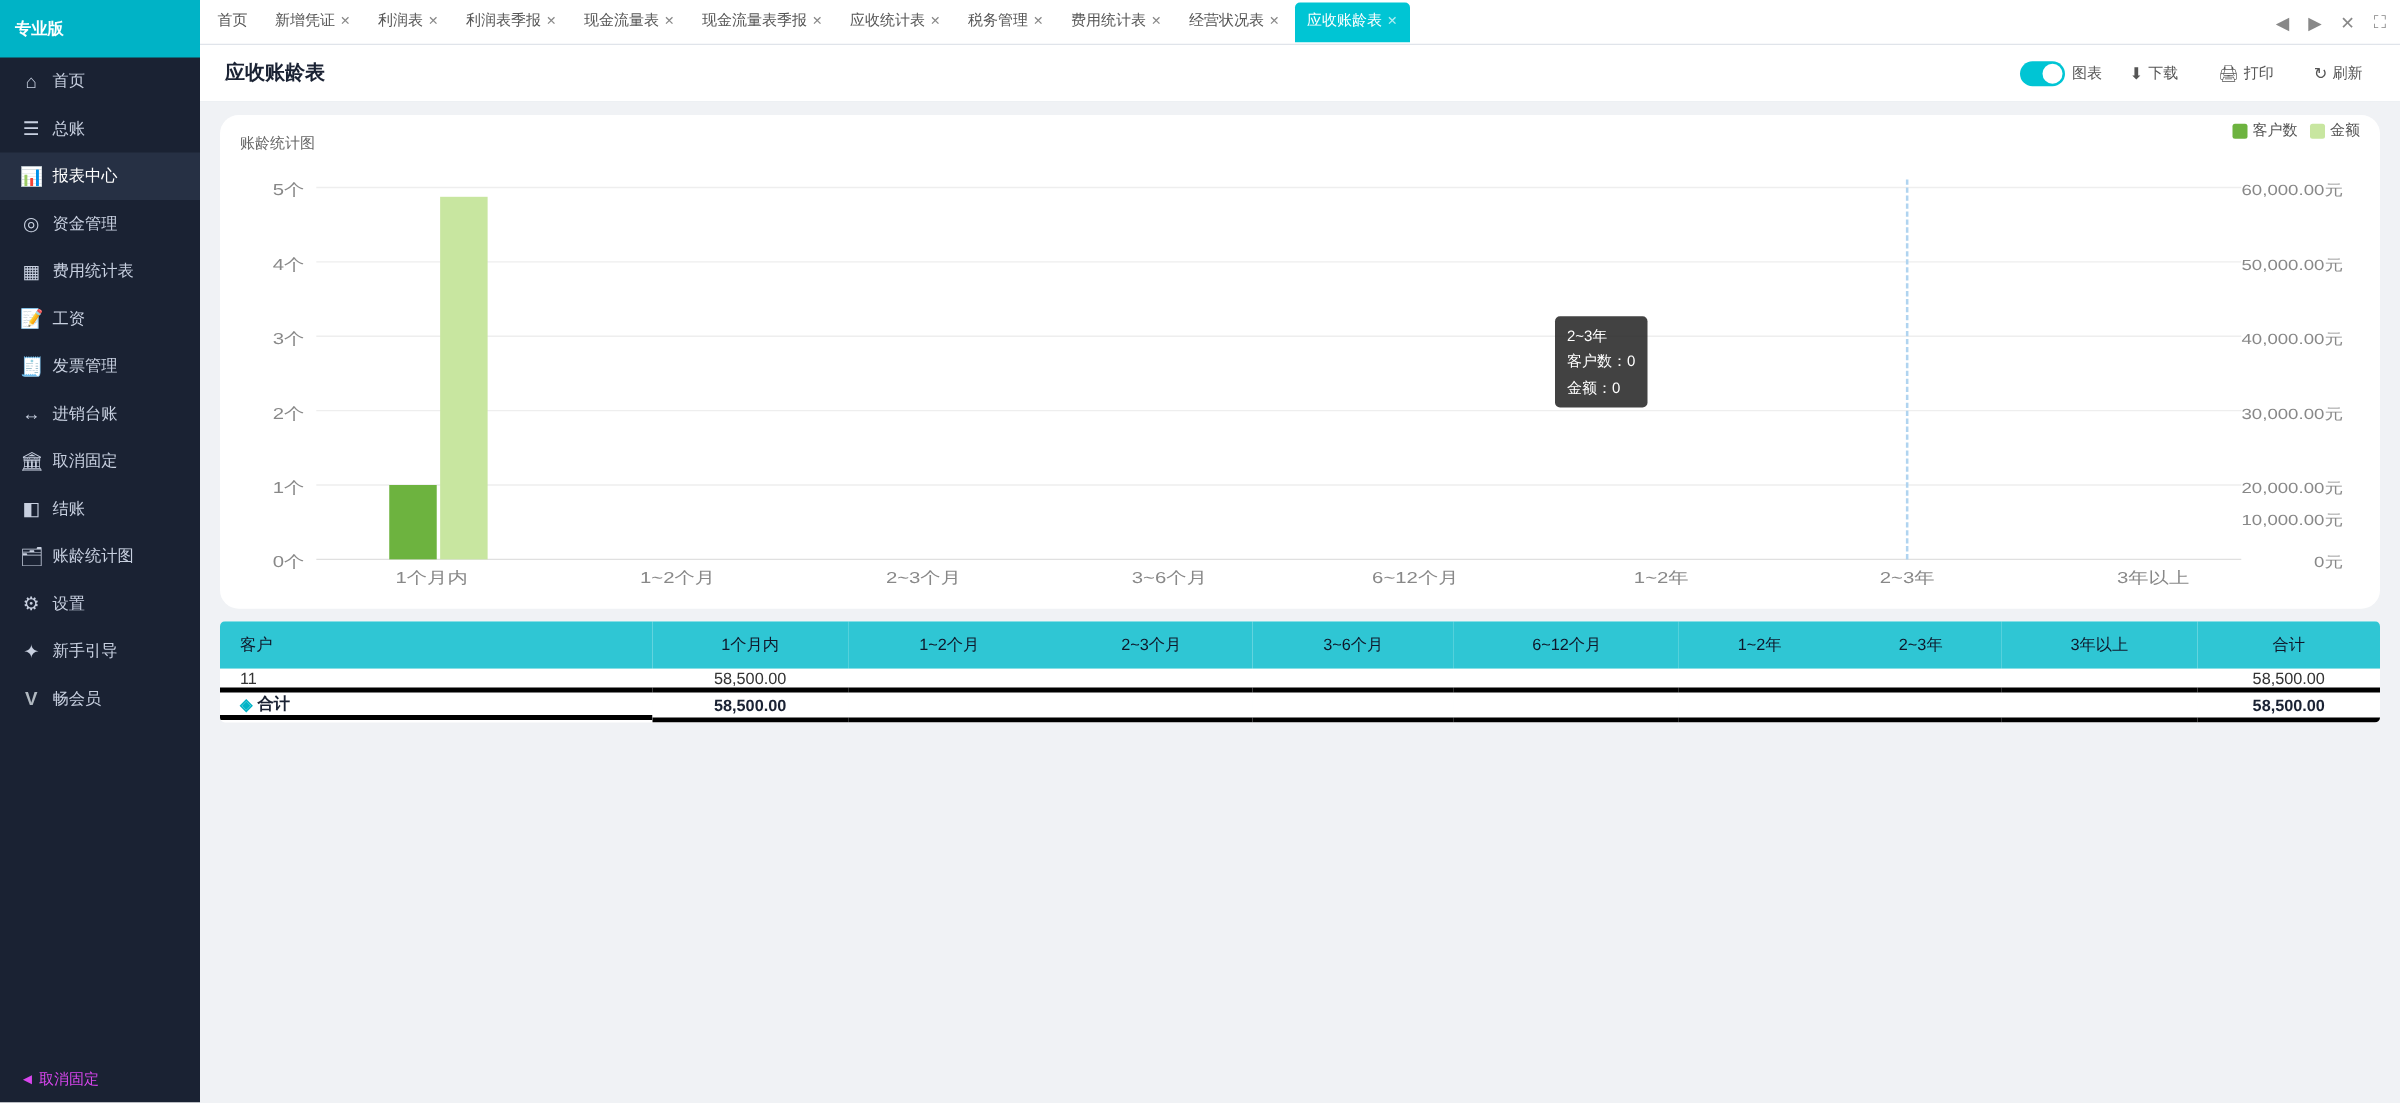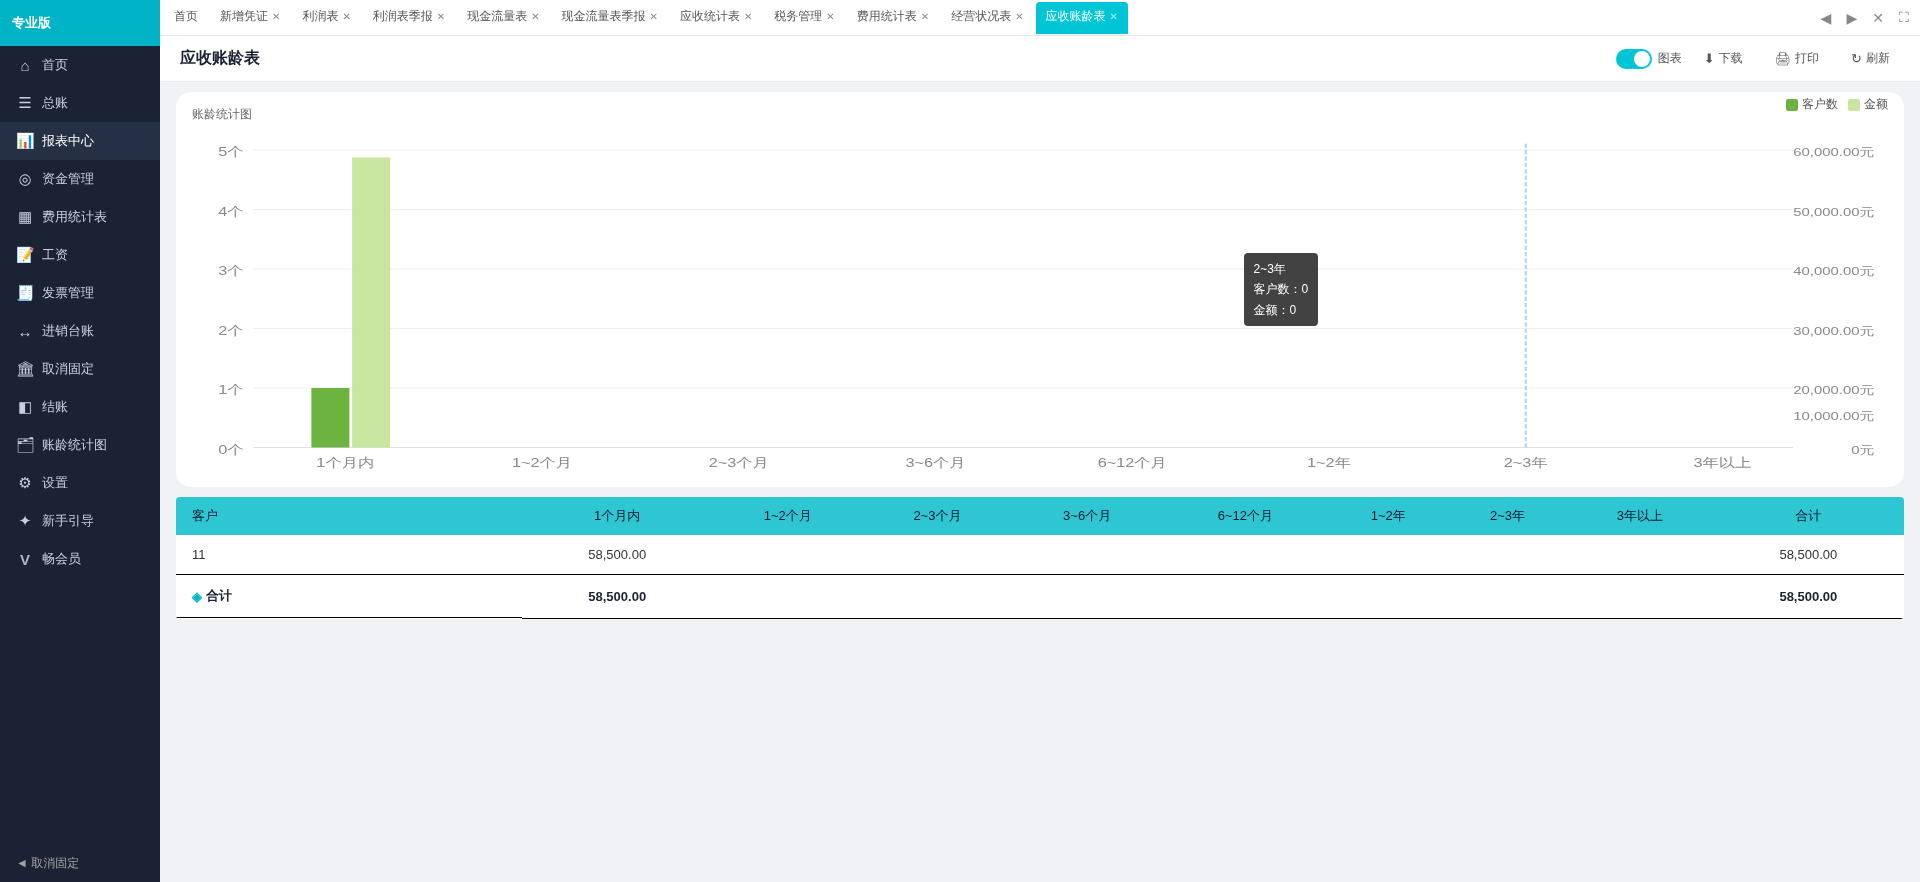--- a/index.html
+++ b/index.html
@@ -34,21 +34,21 @@
       font-size: 13px;
       gap: 8px;
       transition: background 0.2s;
     }
     .sidebar-item.active { color: #fff; background: #263044; }
     .sidebar-item .icon { font-size: 15px; width: 18px; text-align: center; }
     .sidebar-bottom {
       margin-top: auto;
       padding: 10px 16px;
       font-size: 12px;
-      color: #a3a3a3;
+      color: #d946ef;
       cursor: pointer;
       display: flex;
       align-items: center;
       gap: 6px;
       text-align: right;
     }
 
     
     .main {
       flex: 1;
@@ -187,24 +187,24 @@
     }
     thead th {
       padding: 10px 8px;
       text-align: center;
       font-weight: 500;
       font-size: 13px;
     }
     tbody tr { background: #fff; }
     tbody tr:nth-child(even) { background: #fafbfc; }
     tbody td {
-      padding: 12px;
+      padding: 0;
       text-align: center;
       color: #333;
-      border-bottom: 1px solid #000000;
+      border-bottom: 4px solid #000000;
       font-size: 13px;
     }
     tbody td:first-child { text-align: left; padding-left: 16px; }
     .total-row td {
       font-weight: bold;
       color: #1a2233;
       background: #fff;
     }
     .total-row td:first-child {
       display: flex; align-items: center; gap: 4px;

